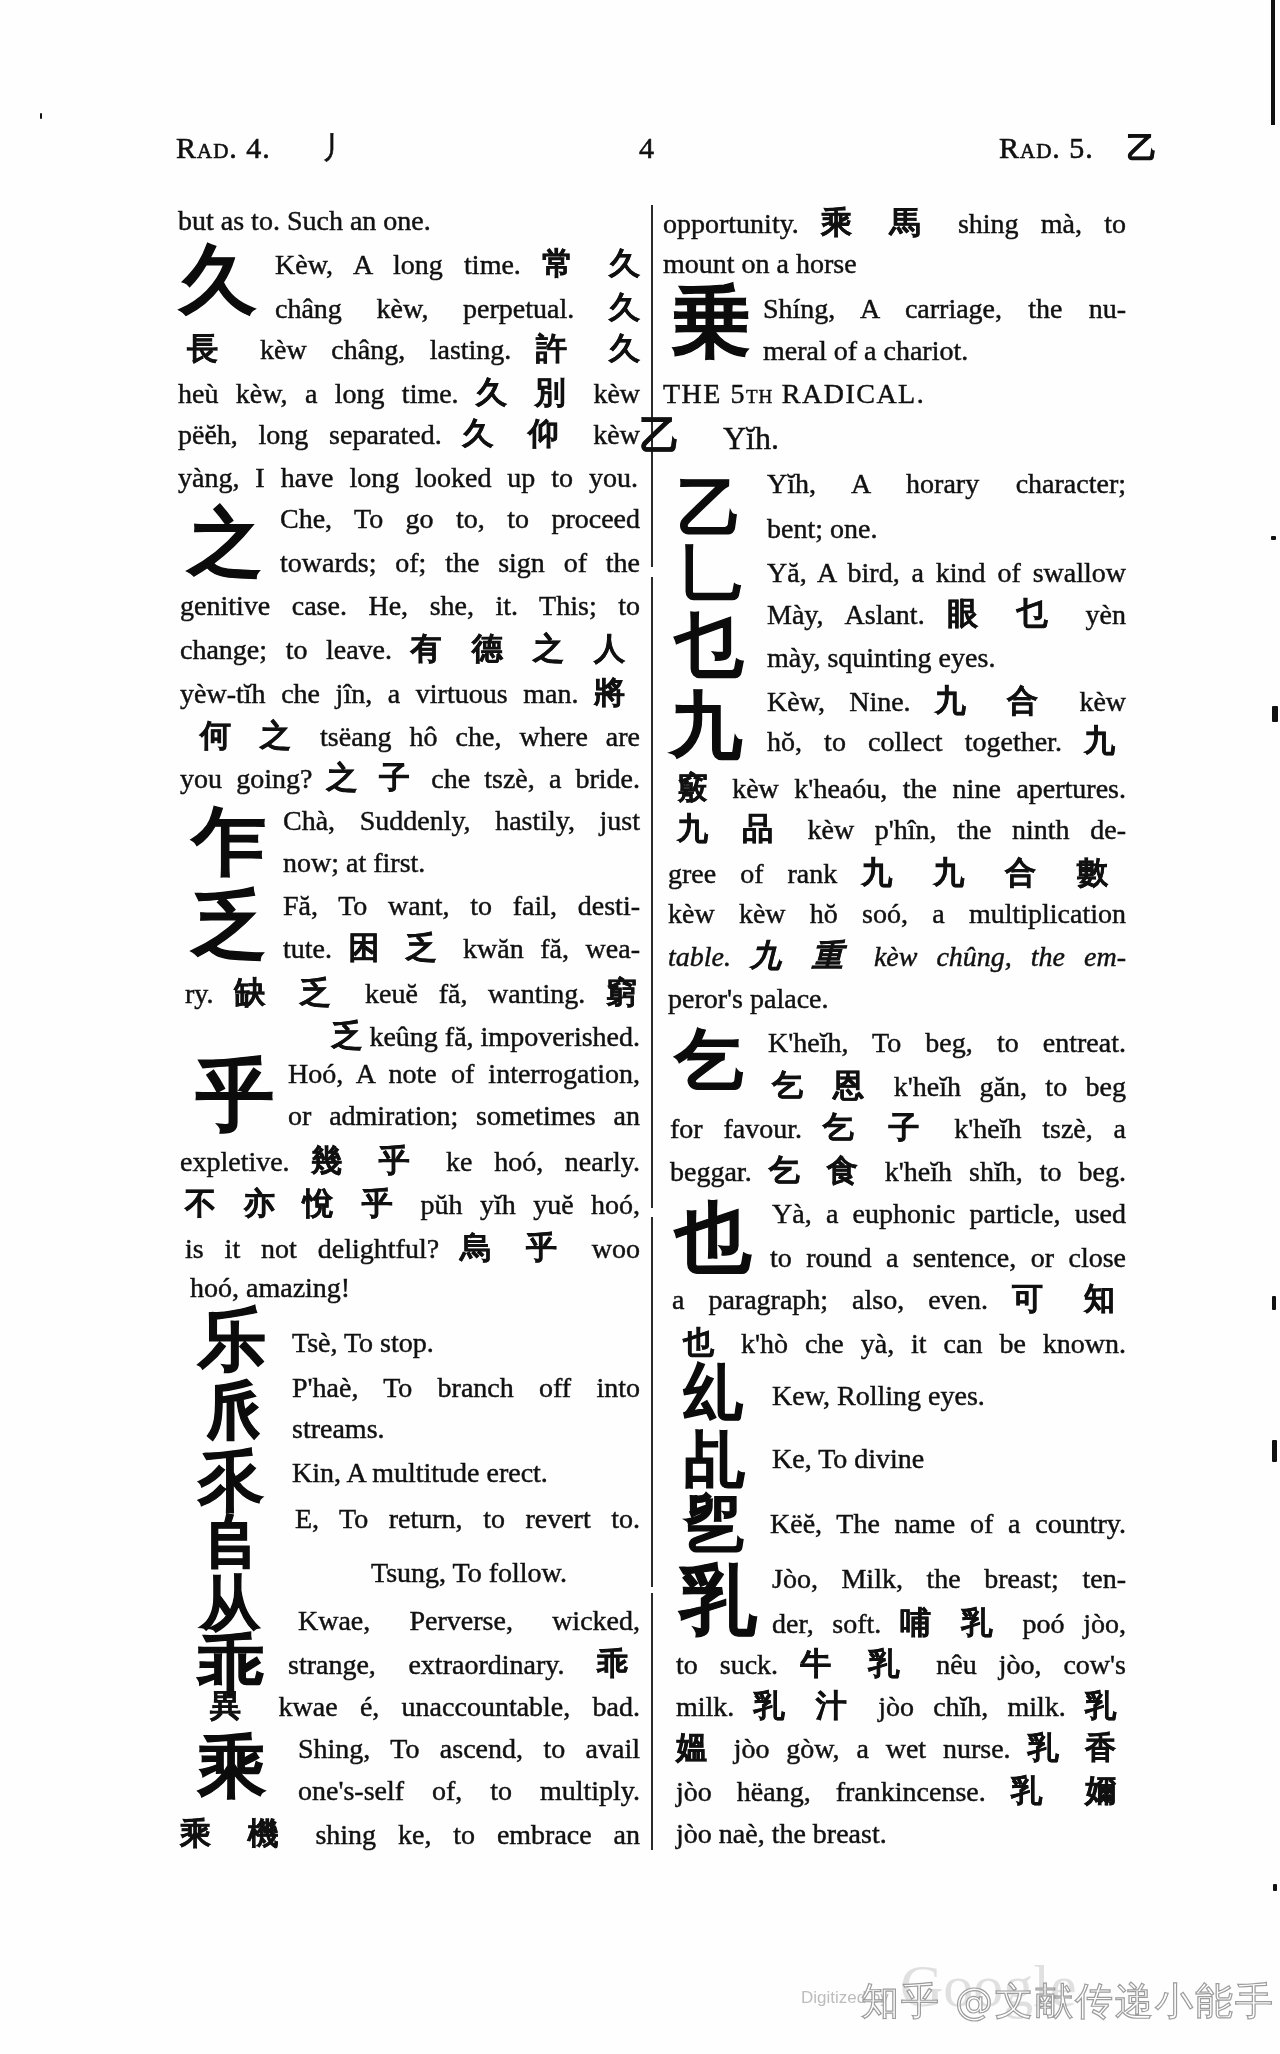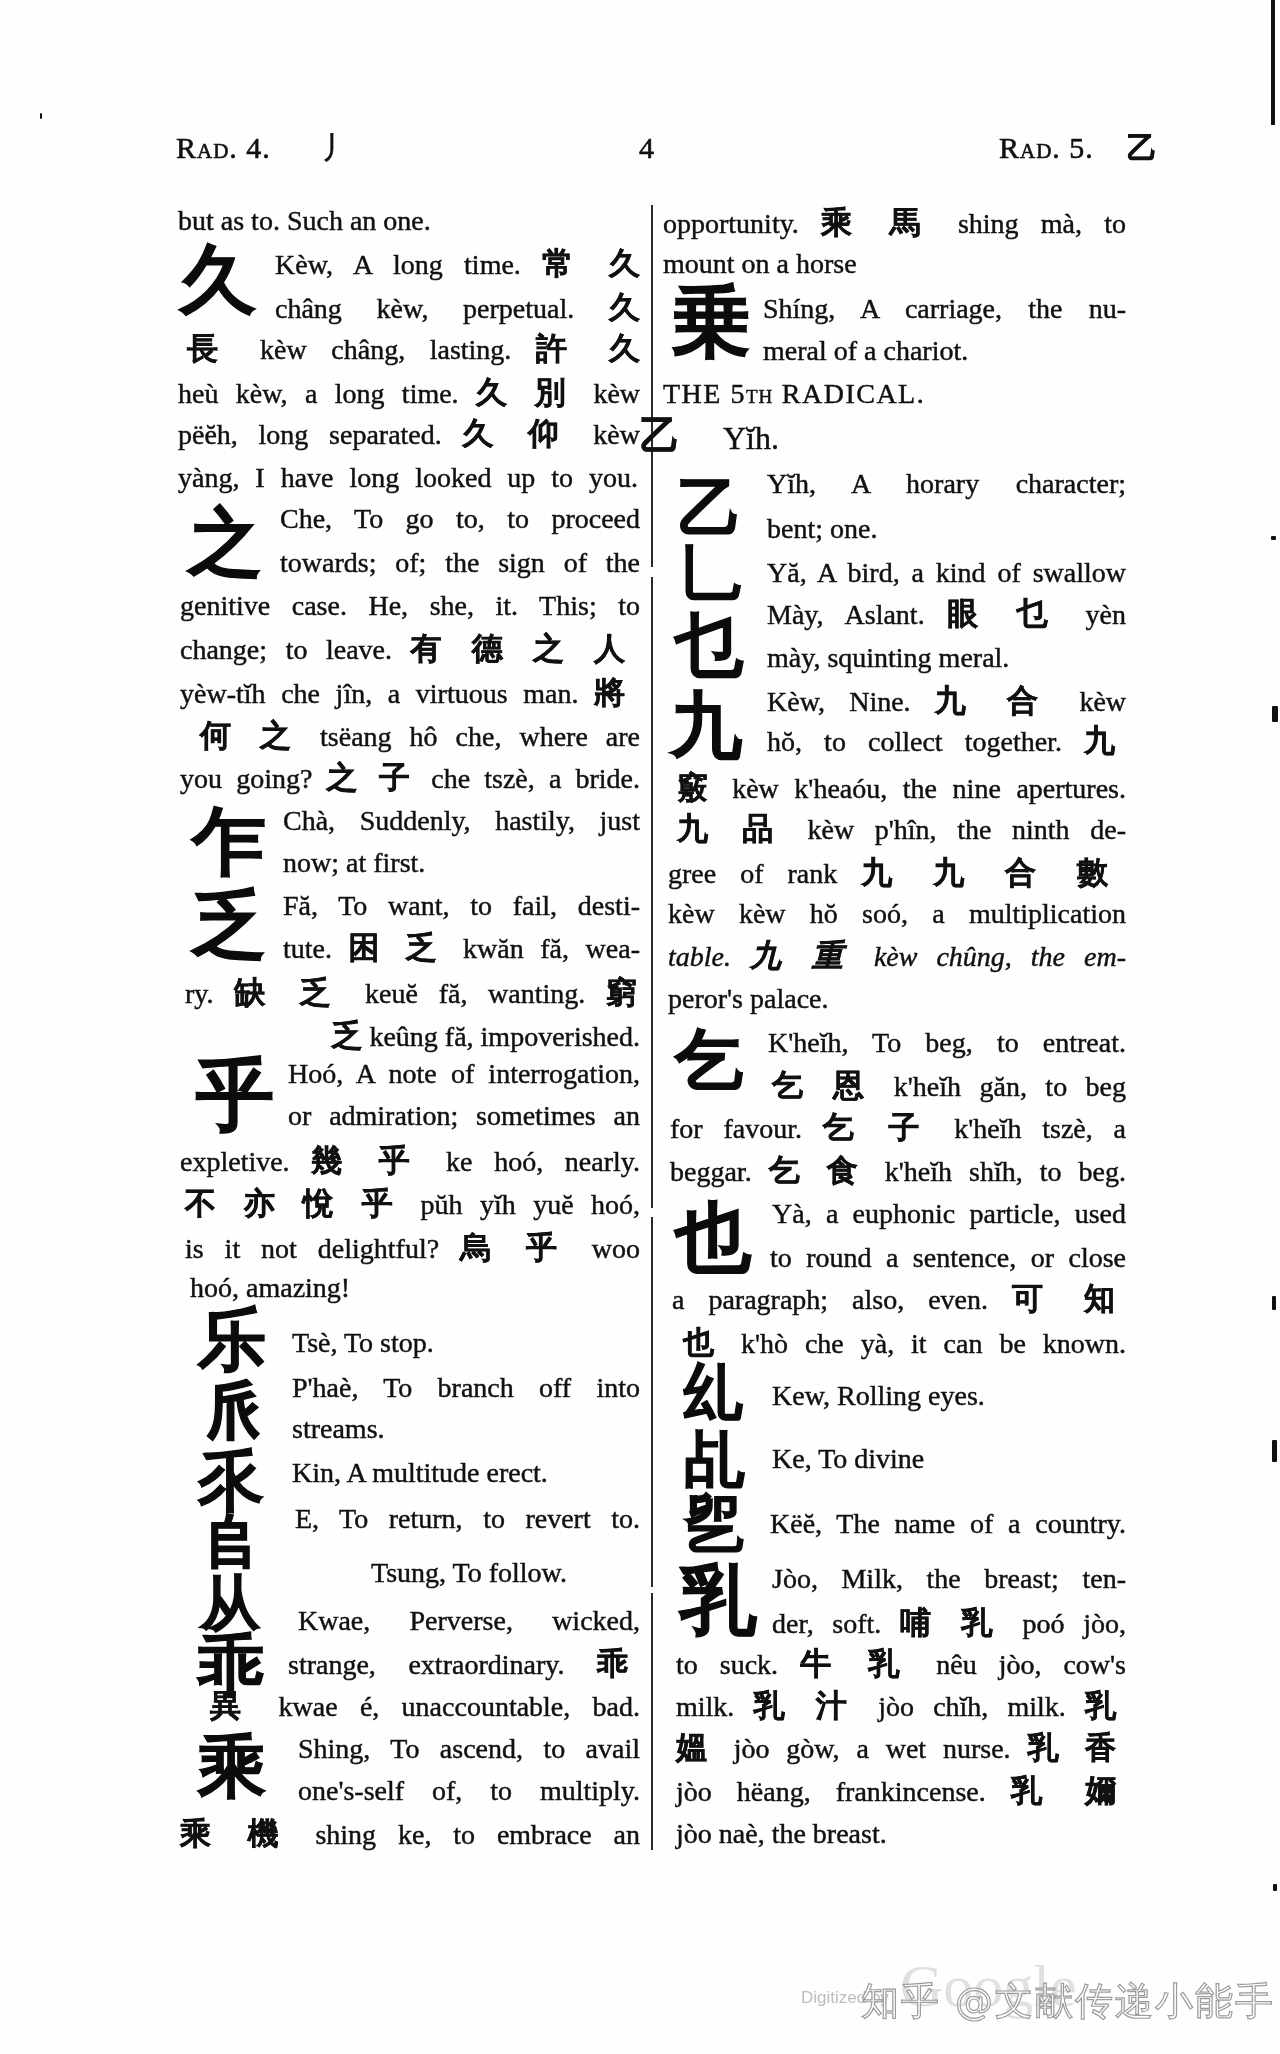--- a/index.html
+++ b/index.html
@@ -127,21 +127,21 @@
     </div>
     <div class="ln c" style="left:640px;top:414px;width:486px;">
       <span class="cjk" style="font-size:40px;">乙</span>
       <span style="margin-left:36px;font-size:32px;">Yĭh.</span>
     </div>
 
     <div class="ln j" style="left:767px;top:462px;width:359px;">Yĭh, A horary character;</div>
     <div class="ln" style="left:767px;top:507px;width:359px;">bent; one.</div>
     <div class="ln j" style="left:767px;top:551px;width:359px;">Yă, A bird, a kind of swallow</div>
     <div class="ln j" style="left:767px;top:592px;width:359px;">Mày, Aslant. <span class="cjk">眼</span> <span class="cjk">乜</span> yèn</div>
-    <div class="ln" style="left:767px;top:636px;width:359px;">mày, squinting meral.</div>
+    <div class="ln" style="left:767px;top:636px;width:359px;">mày, squinting eyes.</div>
     <div class="ln j" style="left:767px;top:679px;width:359px;">Kèw, Nine. <span class="cjk">九</span> <span class="cjk">合</span> kèw</div>
     <div class="ln j" style="left:767px;top:719px;width:348px;">hŏ, to collect together. <span class="cjk">九</span></div>
     <div class="ln j" style="left:677px;top:766px;width:449px;"><span class="cjk">竅</span> kèw k'heaóu, the nine apertures.</div>
     <div class="ln j" style="left:677px;top:807px;width:449px;"><span class="cjk">九</span> <span class="cjk">品</span> kèw p'hîn, the ninth de-</div>
     <div class="ln j" style="left:668px;top:851px;width:440px;">gree of rank <span class="cjk">九</span> <span class="cjk">九</span> <span class="cjk">合</span> <span class="cjk">數</span></div>
     <div class="ln j" style="left:668px;top:892px;width:458px;">kèw kèw hŏ soó, a multiplication</div>
     <div class="ln j" style="left:668px;top:934px;width:458px;font-style:italic;">table. <span class="cjk">九</span> <span class="cjk">重</span> kèw chûng, the em-</div>
     <div class="ln" style="left:668px;top:977px;width:458px;">peror's palace.</div>
     <div class="ln j" style="left:768px;top:1021px;width:358px;">K'heĭh, To beg, to entreat.</div>
     <div class="ln j" style="left:772px;top:1064px;width:354px;"><span class="cjk">乞</span> <span class="cjk">恩</span> k'heĭh găn, to beg</div>

